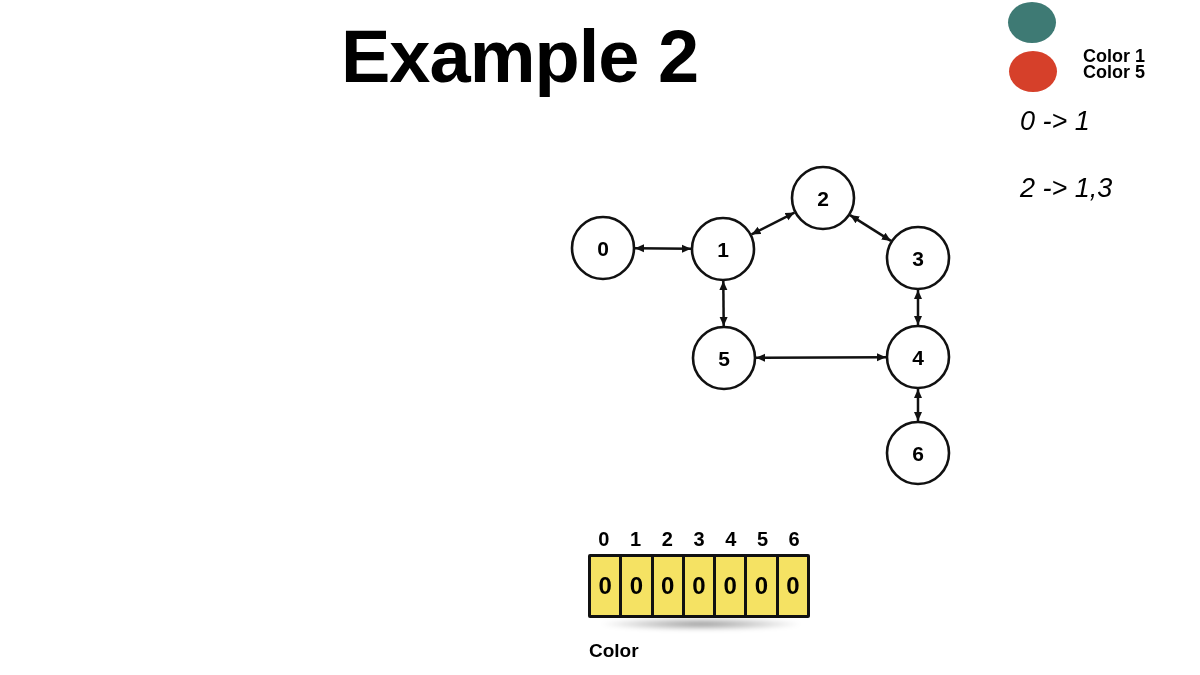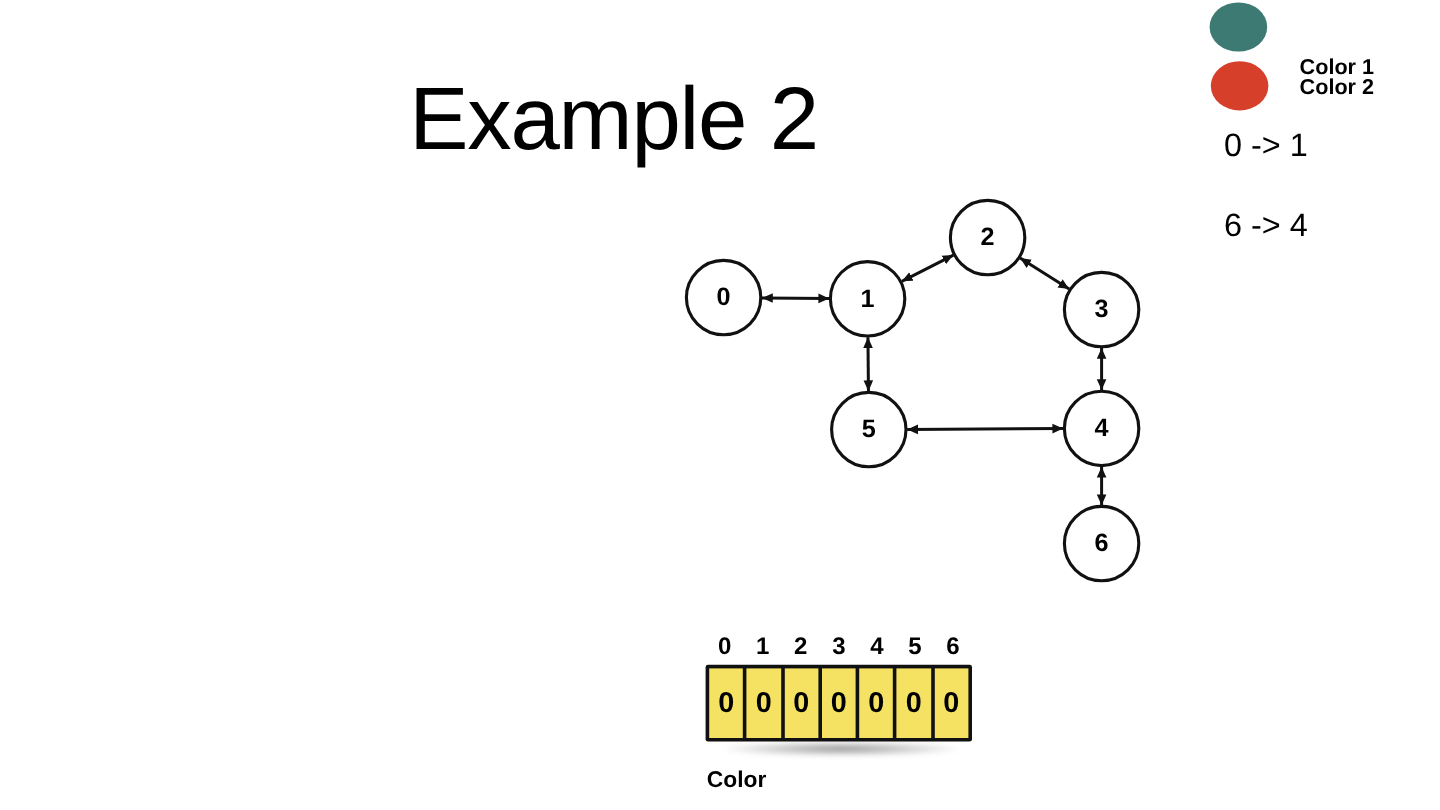--- a/index.html
+++ b/index.html
@@ -3,32 +3,33 @@
 <meta charset="utf-8">
 <style>
   html,body { margin:0; padding:0; background:#fff; }
   .stage {
     position:relative; width:1200px; height:675px; background:#ffffff;
     font-family:"Liberation Sans","DejaVu Sans",sans-serif; color:#000;
     overflow:hidden;
   }
   .title {
     position:absolute; left:341px; top:18px;
-    font-size:74px; font-weight:normal; line-height:1.05; letter-spacing:-1px;margin-top:42px;
+    font-size:74px; font-weight:bold; line-height:1.05; letter-spacing:-1px;
   }
   .legend-swatch { position:absolute; border-radius:50%; }
   .legend-swatch.s1 { left:1008px; top:2px;  width:48px; height:41px; }
   .legend-swatch.s2 { left:1009px; top:51px; width:48px; height:41px; }
   .legend-label { position:absolute; left:1083px; font-size:18px; font-weight:bold; }
   .legend-label.l1 { top:14px;margin-top:32px; }
   .legend-label.l2 { top:62px; }
   .adj {
     position:absolute; left:1020px; top:106px;
     display:flex; flex-direction:column; gap:37px;
     font-size:27px;
+    font-style:italic;
   }
   .adj div { height:30px; line-height:30px; white-space:pre; }
   svg.graph { position:absolute; left:0; top:0; }
   .arr-indices {
     position:absolute; left:588px; top:528px; width:222px;
     display:flex; font-weight:bold; font-size:20px;
   }
   .arr-indices span { flex:1; text-align:center; }
   .arr {
     position:absolute; left:588px; top:554px; width:222px; height:64px;
@@ -49,25 +50,25 @@
 </head>
 <body>
 
 <div class="stage">
 
   <div class="title">Example 2</div>
 
   <div class="legend-swatch s1" style="background: rgb(62, 122, 116);"></div>
   <div class="legend-label l1">Color 1</div>
   <div class="legend-swatch s2" style="background: rgb(214, 64, 42);"></div>
-  <div class="legend-label l2">Color 2</div>
+  <div class="legend-label l2">Color 5</div>
 
   <div class="adj">
     <div>0 -&gt; 1</div>
-    <div>6 -&gt; 4</div>
+    <div>2 -&gt; 1,3</div>
   </div>
 
   <svg class="graph" width="1200" height="675" viewBox="0 0 1200 675">
       <defs>
         <marker id="ah" viewBox="0 0 10 9" refX="9" refY="4.5" markerWidth="10" markerHeight="9" markerUnits="userSpaceOnUse" orient="auto-start-reverse">
           <path d="M0,0.5 L9,4.5 L0,8.5 Z" fill="#111111"></path>
         </marker>
       </defs>
       <line x1="634.9988889467559" y1="248.26665740788962" x2="691.0011110532441" y2="248.73334259211038" stroke="#111111" stroke-width="2.5" marker-start="url(#ah)" marker-end="url(#ah)"></line>
       <line x1="751.5067346068087" y1="234.4615653505276" x2="794.4932653931913" y2="212.5384346494724" stroke="#111111" stroke-width="2.5" marker-start="url(#ah)" marker-end="url(#ah)"></line>

